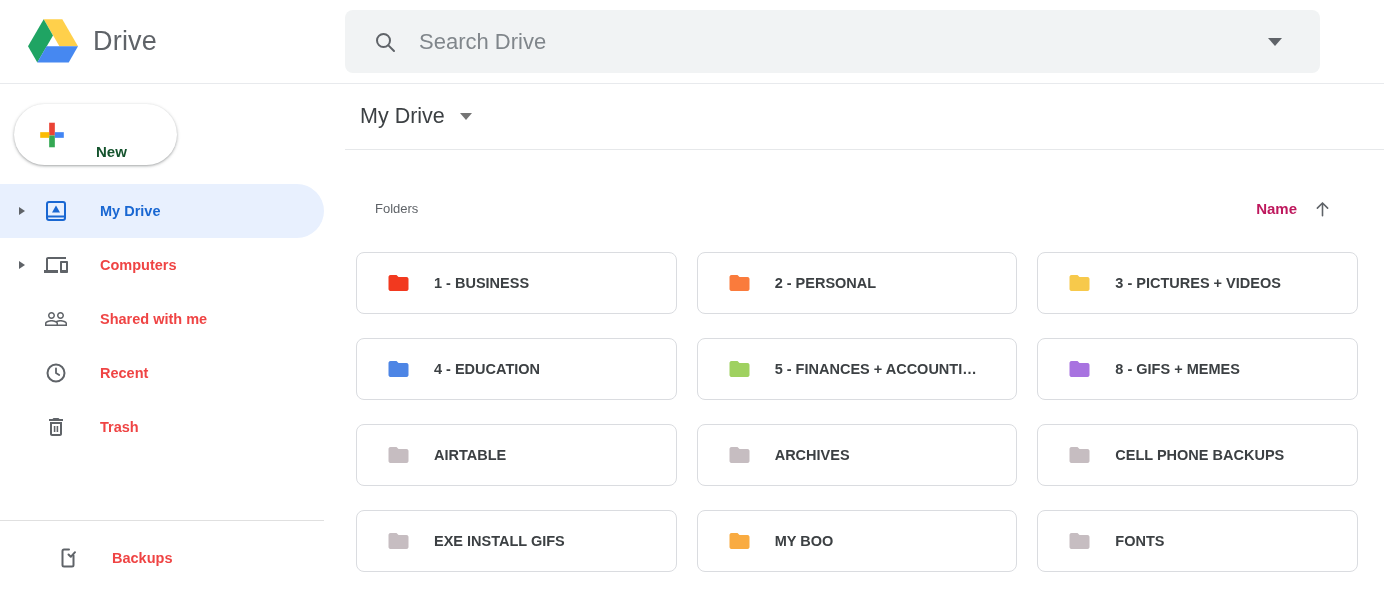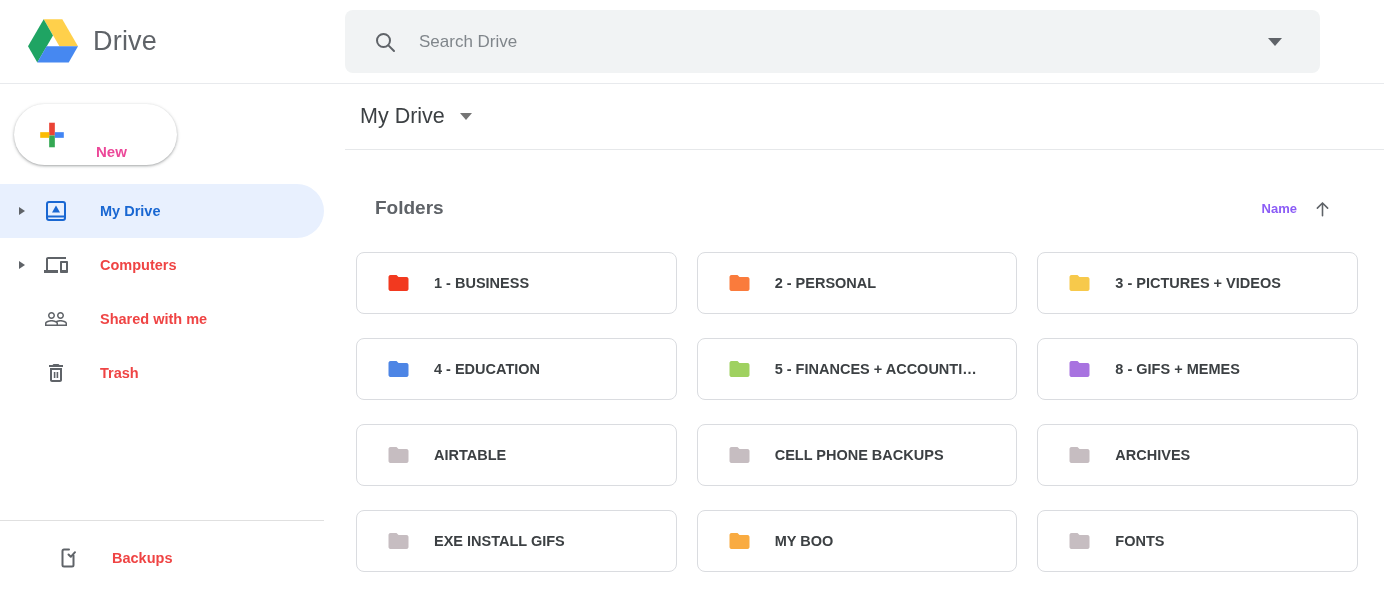--- a/index.html
+++ b/index.html
@@ -6,51 +6,51 @@
   html,body { background:#fff; }
   body { font-family:"Liberation Sans","DejaVu Sans",sans-serif; color:#3c4043; }
   .app { position:relative; width:1384px; height:594px; background:#fff; overflow:hidden; }
 
   
   .top-header { position:absolute; top:0; left:0; width:1384px; height:84px; background:#fff; border-bottom:1px solid #e8eaed; }
   .logo { position:absolute; left:28px; top:13px; height:56px; display:flex; align-items:center; gap:15px; cursor:pointer; }
   .logo-text { font-size:27px; color:#5f6368; letter-spacing:.2px; }
   .search-bar { position:absolute; left:345px; top:10px; width:975px; height:63px; background:#f1f3f4; border-radius:8px; display:flex; align-items:center; }
   .search-bar .mag { margin-left:28px; flex:0 0 auto; display:flex; }
-  .search-input { flex:1; margin-left:22px; border:none; outline:none; background:transparent; font-size:17px; color:#0369a1; font-family:inherit; }
+  .search-input { flex:1; margin-left:22px; border:none; outline:none; background:transparent; font-size:22px; color:#0369a1; font-family:inherit; }
   .search-input::placeholder { color:#80868b; }
   .caret { width:0; height:0; border-left:7px solid transparent; border-right:7px solid transparent; border-top:8px solid #5f6368; }
   .search-caret { margin-right:38px; cursor:pointer; }
 
   
   .sidebar { position:absolute; top:84px; left:0; width:345px; height:510px; background:#fff; }
   .new-button { position:absolute; left:14px; top:20px; width:163px; height:61px; background:#fff; border:none; border-radius:32px;
     box-shadow:0 1px 2px 0 rgba(60,64,67,.30), 0 1px 3px 1px rgba(60,64,67,.15); display:flex; align-items:center; cursor:pointer; }
   .new-button .plus { margin-left:21px; display:flex; }
-  .new-button .new-label { margin-left:27px; font-size:15px; font-weight:bold; color:#ec4899; font-family:inherit;margin-top:33px; }
+  .new-button .new-label { margin-left:27px; font-size:15px; font-weight:bold; color:#14532d; font-family:inherit;margin-top:33px; }
   .nav { position:absolute; top:100px; left:0; width:345px; }
   .nav-item { position:relative; width:324px; height:54px; cursor:pointer; border-radius:0 27px 27px 0; }
   .nav-item .expander { position:absolute; left:17px; top:50%; transform:translateY(-50%); display:flex; }
   .nav-item .nav-icon { position:absolute; left:44px; top:50%; transform:translateY(-50%); color:#5f6368; display:flex; }
   .nav-item .nav-label { position:absolute; left:100px; top:50%; transform:translateY(-50%); font-size:14.5px; font-weight:bold; color:#ef4444; white-space:nowrap; }
   .nav-item.selected { background:#e8f0fe; }
   .nav-item.selected .nav-icon { color:#1967d2; }
   .nav-item.selected .nav-label { color:#1967d2; }
   .side-divider { position:absolute; top:436px; left:0; width:324px; height:1px; background:#e0e0e0; }
   .nav-footer { position:absolute; top:447px; left:12px; width:345px; }
 
   
   .content { position:absolute; top:84px; left:345px; width:1039px; height:510px; }
   .title-row { position:absolute; top:0; left:0; right:0; height:66px; border-bottom:1px solid #e6e8ea; display:flex; align-items:center; padding-left:15px; cursor:pointer; }
   .page-title { font-size:21.5px; color:#3c4043; }
   .title-caret { margin-left:15px; border-left-width:6px; border-right-width:6px; border-top-width:7px; border-top-color:#757575; }
   .section-row { position:absolute; top:96px; left:30px; right:26px; height:56px; display:flex; align-items:center; justify-content:space-between; }
-  .section-label { font-size:19px; font-weight:bold; color:#5f6368; }
+  .section-label { font-size:13px; font-weight:normal; color:#5f6368; }
   .sort-control { display:flex; align-items:center; gap:16px; margin-right:26px; cursor:pointer; }
-  .sort-label { font-size:13px; font-weight:bold; color:#8b5cf6;padding-left:28px; }
+  .sort-label { font-size:15px; font-weight:bold; color:#be185d;padding-left:28px; }
   .folder-grid { position:absolute; top:168px; left:11px; width:1002px; display:grid; grid-template-columns:repeat(3,1fr); column-gap:20px; row-gap:24px; }
   .folder-card { height:62px; background:#fff; border:1px solid #dadce0; border-radius:8px; display:flex; align-items:center; cursor:pointer; overflow:hidden; }
   .folder-card .folder-icon { margin-left:28px; flex:0 0 auto; display:flex; }
   .folder-card .folder-name { margin-left:22px; margin-right:16px; font-size:14.5px; font-weight:bold; color:#3c4043; white-space:nowrap; overflow:hidden; text-overflow:ellipsis; }
 </style>
 </head>
 <body>
 
 <div class="app">
 
@@ -125,20 +125,29 @@
 
       <div class="nav-item">
         <span class="nav-icon">
           <svg width="24" height="24" viewBox="0 0 24 24">
               <path fill="currentColor" d="M16.5 13c-1.2 0-3.07.34-4.5 1-1.43-.67-3.3-1-4.5-1C5.33 13 1 14.08 1 16.25V19h22v-2.75c0-2.17-4.33-3.25-6.5-3.25zm-4 4.5h-10v-1.25c0-.54 2.56-1.75 5-1.75s5 1.21 5 1.75v1.25zm9 0H14v-1.25c0-.46-.2-.86-.52-1.22.88-.3 1.96-.53 3.02-.53 2.44 0 5 1.21 5 1.75v1.25zM7.5 12c1.93 0 3.5-1.57 3.5-3.5S9.43 5 7.5 5 4 6.57 4 8.5 5.57 12 7.5 12zm0-5.5c1.1 0 2 .9 2 2s-.9 2-2 2-2-.9-2-2 .9-2 2-2zm9 5.5c1.93 0 3.5-1.57 3.5-3.5S18.43 5 16.5 5 13 6.57 13 8.5s1.57 3.5 3.5 3.5zm0-5.5c1.1 0 2 .9 2 2s-.9 2-2 2-2-.9-2-2 .9-2 2-2z"></path>
             </svg>
         </span>
         <span class="nav-label">Shared with me</span>
       </div>
 
+      <div class="nav-item">
+        <span class="nav-icon">
+          <svg width="24" height="24" viewBox="0 0 24 24">
+            <circle cx="12" cy="12" r="8.5" fill="none" stroke="currentColor" stroke-width="2"></circle>
+            <path d="M12 7.3V12l3.2 2.1" fill="none" stroke="currentColor" stroke-width="1.8" stroke-linecap="round"></path>
+          </svg>
+        </span>
+        <span class="nav-label">Recent</span>
+      </div>
 
 
       <div class="nav-item">
         <span class="nav-icon">
           <svg width="24" height="24" viewBox="0 0 24 24">
             <path fill="currentColor" d="M15.5 4l-1-1h-5l-1 1H5v2h14V4h-3.5zM18 7H6v12c0 1.1.9 2 2 2h8c1.1 0 2-.9 2-2V7zm-2 12H8V9h8v10z"></path>
             <line x1="10.6" y1="11" x2="10.6" y2="17" stroke="currentColor" stroke-width="1.6"></line>
             <line x1="13.4" y1="11" x2="13.4" y2="17" stroke="currentColor" stroke-width="1.6"></line>
           </svg>
         </span>
@@ -242,38 +251,38 @@
     </span>
     <span class="folder-name">AIRTABLE</span>
   </div>
 
   <div class="folder-card">
     <span class="folder-icon" style="color: rgb(198, 189, 193);">
       <svg width="27" height="24" viewBox="0 0 24 24">
               <path fill="currentColor" d="M10 4H4c-1.1 0-2 .9-2 2v12c0 1.1.9 2 2 2h16c1.1 0 2-.9 2-2V8c0-1.1-.9-2-2-2h-8l-2-2z"></path>
             </svg>
     </span>
+    <span class="folder-name">ARCHIVES</span>
+  </div>
+
+  <div class="folder-card">
+    <span class="folder-icon" style="color: rgb(198, 189, 193);">
+      <svg width="27" height="24" viewBox="0 0 24 24">
+              <path fill="currentColor" d="M10 4H4c-1.1 0-2 .9-2 2v12c0 1.1.9 2 2 2h16c1.1 0 2-.9 2-2V8c0-1.1-.9-2-2-2h-8l-2-2z"></path>
+            </svg>
+    </span>
     <span class="folder-name">CELL PHONE BACKUPS</span>
   </div>
 
   <div class="folder-card">
     <span class="folder-icon" style="color: rgb(198, 189, 193);">
       <svg width="27" height="24" viewBox="0 0 24 24">
               <path fill="currentColor" d="M10 4H4c-1.1 0-2 .9-2 2v12c0 1.1.9 2 2 2h16c1.1 0 2-.9 2-2V8c0-1.1-.9-2-2-2h-8l-2-2z"></path>
             </svg>
     </span>
-    <span class="folder-name">ARCHIVES</span>
-  </div>
-
-  <div class="folder-card">
-    <span class="folder-icon" style="color: rgb(198, 189, 193);">
-      <svg width="27" height="24" viewBox="0 0 24 24">
-              <path fill="currentColor" d="M10 4H4c-1.1 0-2 .9-2 2v12c0 1.1.9 2 2 2h16c1.1 0 2-.9 2-2V8c0-1.1-.9-2-2-2h-8l-2-2z"></path>
-            </svg>
-    </span>
     <span class="folder-name">EXE INSTALL GIFS</span>
   </div>
 
   <div class="folder-card">
     <span class="folder-icon" style="color: rgb(249, 171, 65);">
       <svg width="27" height="24" viewBox="0 0 24 24">
               <path fill="currentColor" d="M10 4H4c-1.1 0-2 .9-2 2v12c0 1.1.9 2 2 2h16c1.1 0 2-.9 2-2V8c0-1.1-.9-2-2-2h-8l-2-2z"></path>
             </svg>
     </span>
     <span class="folder-name">MY BOO</span>

